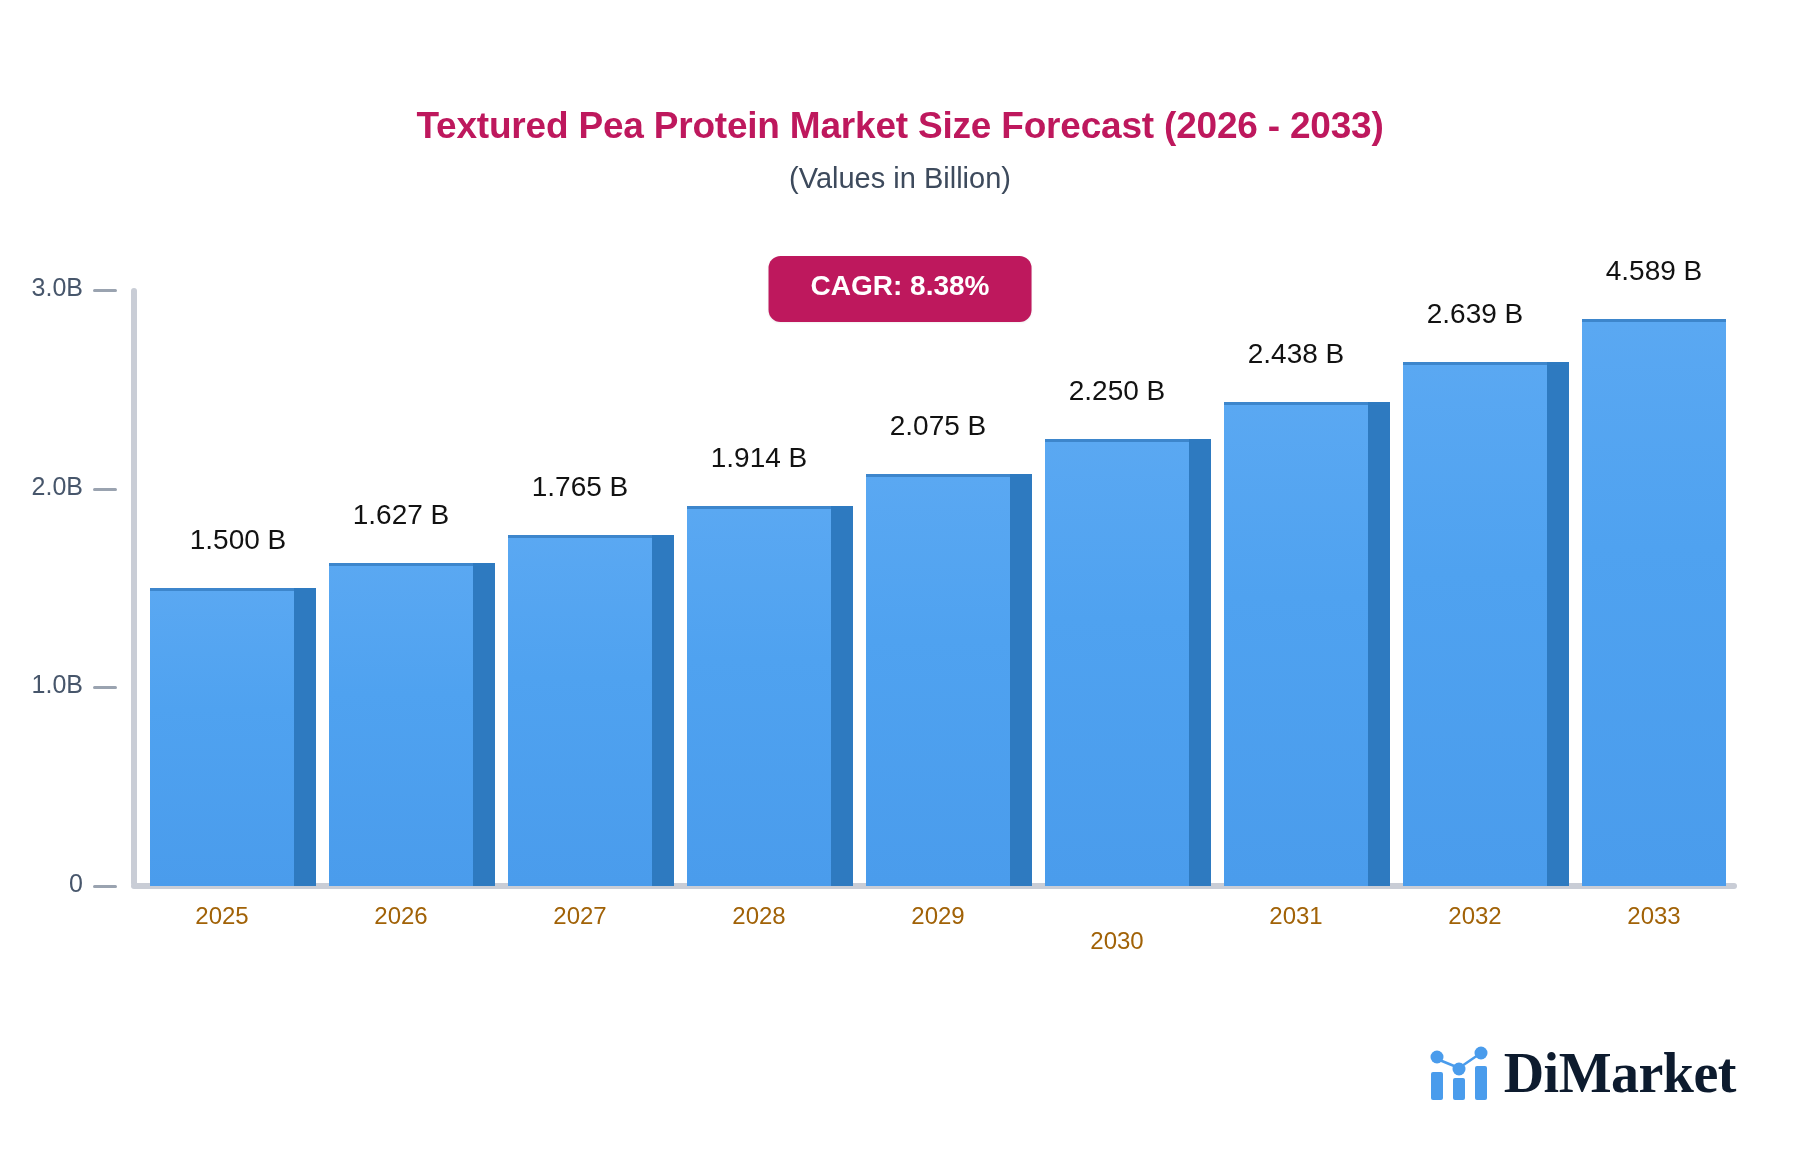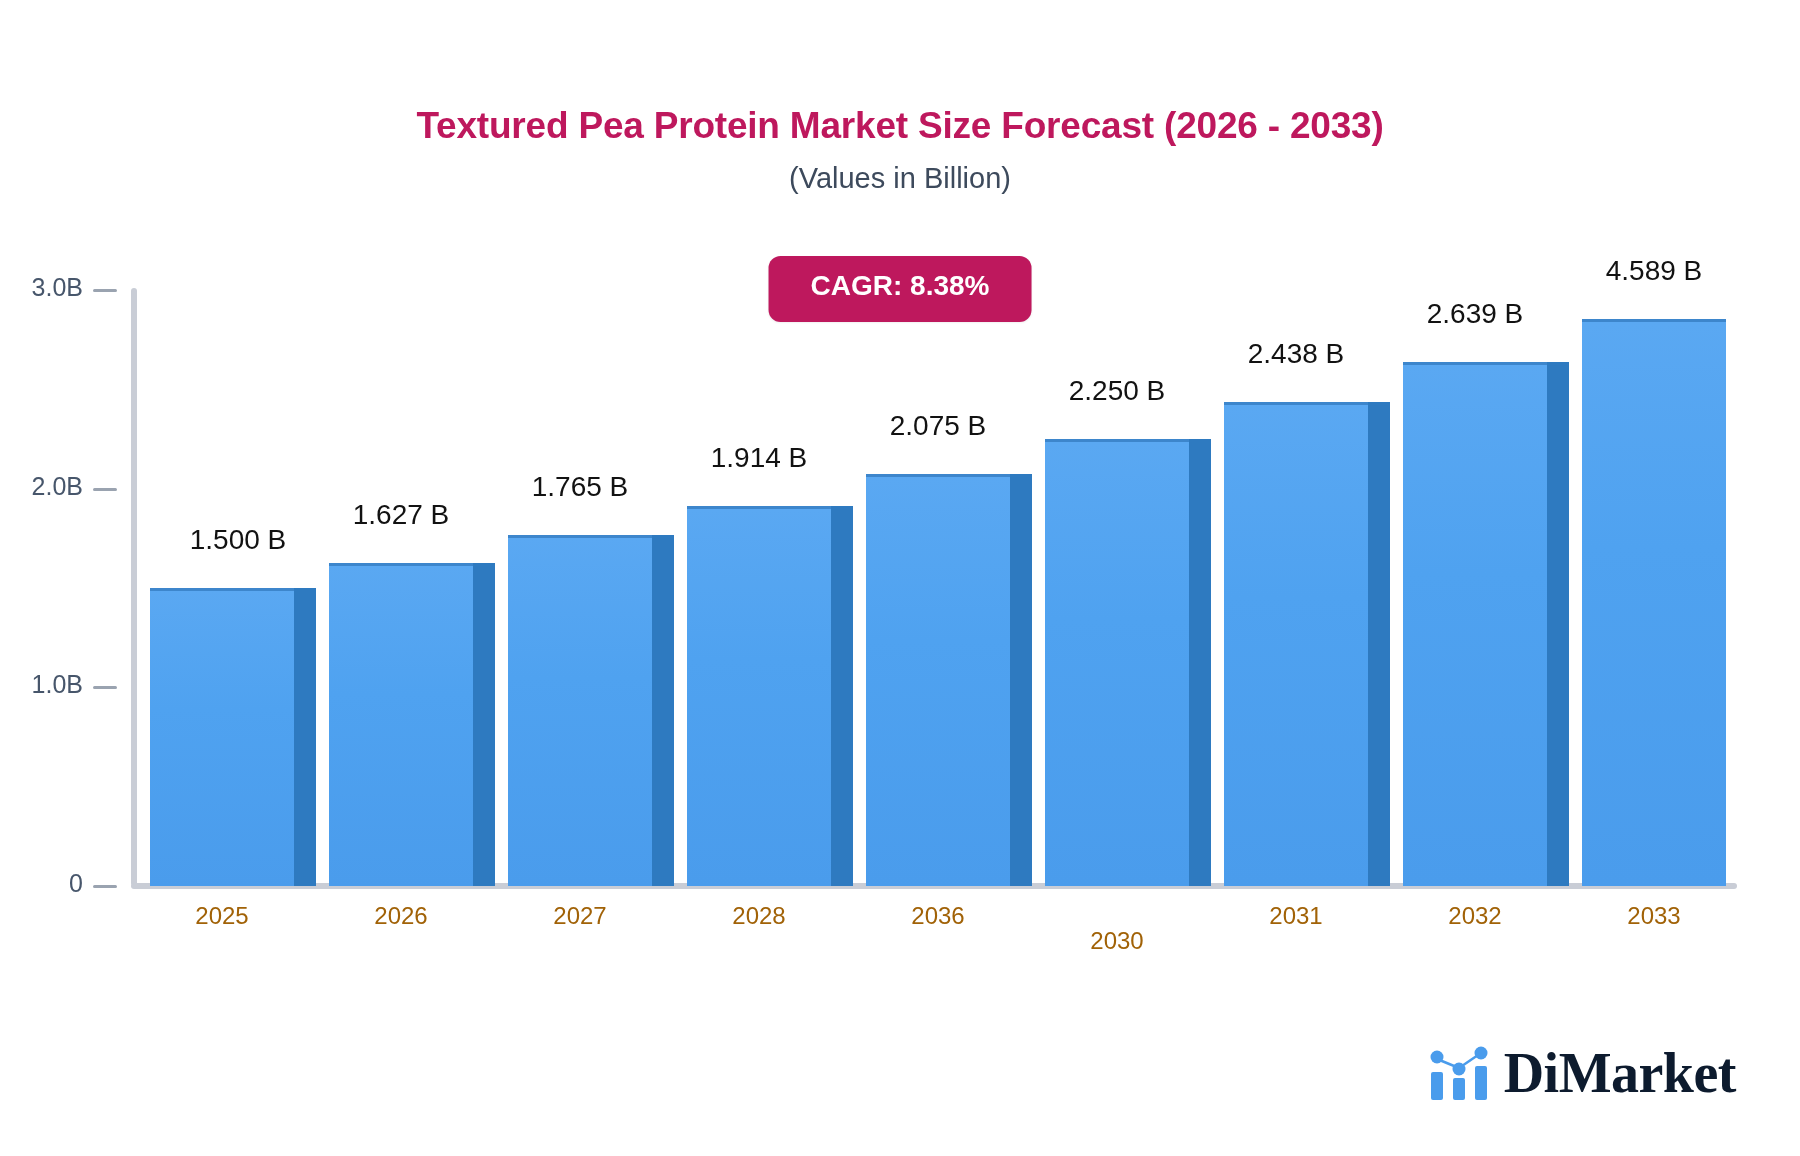--- a/index.html
+++ b/index.html
@@ -252,21 +252,21 @@
       <div class="bar-3d" style="left: 1582px; top: 296.608px; width: 166px; height: 589.392px;">
         <div class="bar-face" style="width: 144px; height: 567.392px;"></div>
         <div class="bar-label" style="left: 72px; top: -42px;">4.589 B</div>
       </div>
     </div>
   <div id="x-ticks">
       <div class="x-label" style="left: 150px; width: 144px;">2025</div>
       <div class="x-label" style="left: 329px; width: 144px;">2026</div>
       <div class="x-label" style="left: 508px; width: 144px;">2027</div>
       <div class="x-label" style="left: 687px; width: 144px;">2028</div>
-      <div class="x-label" style="left: 866px; width: 144px;">2036</div>
+      <div class="x-label" style="left: 866px; width: 144px;">2029</div>
       <div class="x-label" style="left: 1045px; width: 144px; margin-top: 25px;">2030</div>
       <div class="x-label" style="left: 1224px; width: 144px;">2031</div>
       <div class="x-label" style="left: 1403px; width: 144px;">2032</div>
       <div class="x-label" style="left: 1582px; width: 144px;">2033</div>
     </div>
 </div>
 
 <div id="brand-logo">
   <svg id="brand-logo-mark" width="62" height="58" viewBox="0 0 62 58">
     <line x1="9" y1="15" x2="31" y2="24" stroke="#4a9cec" stroke-width="2.5"></line>

